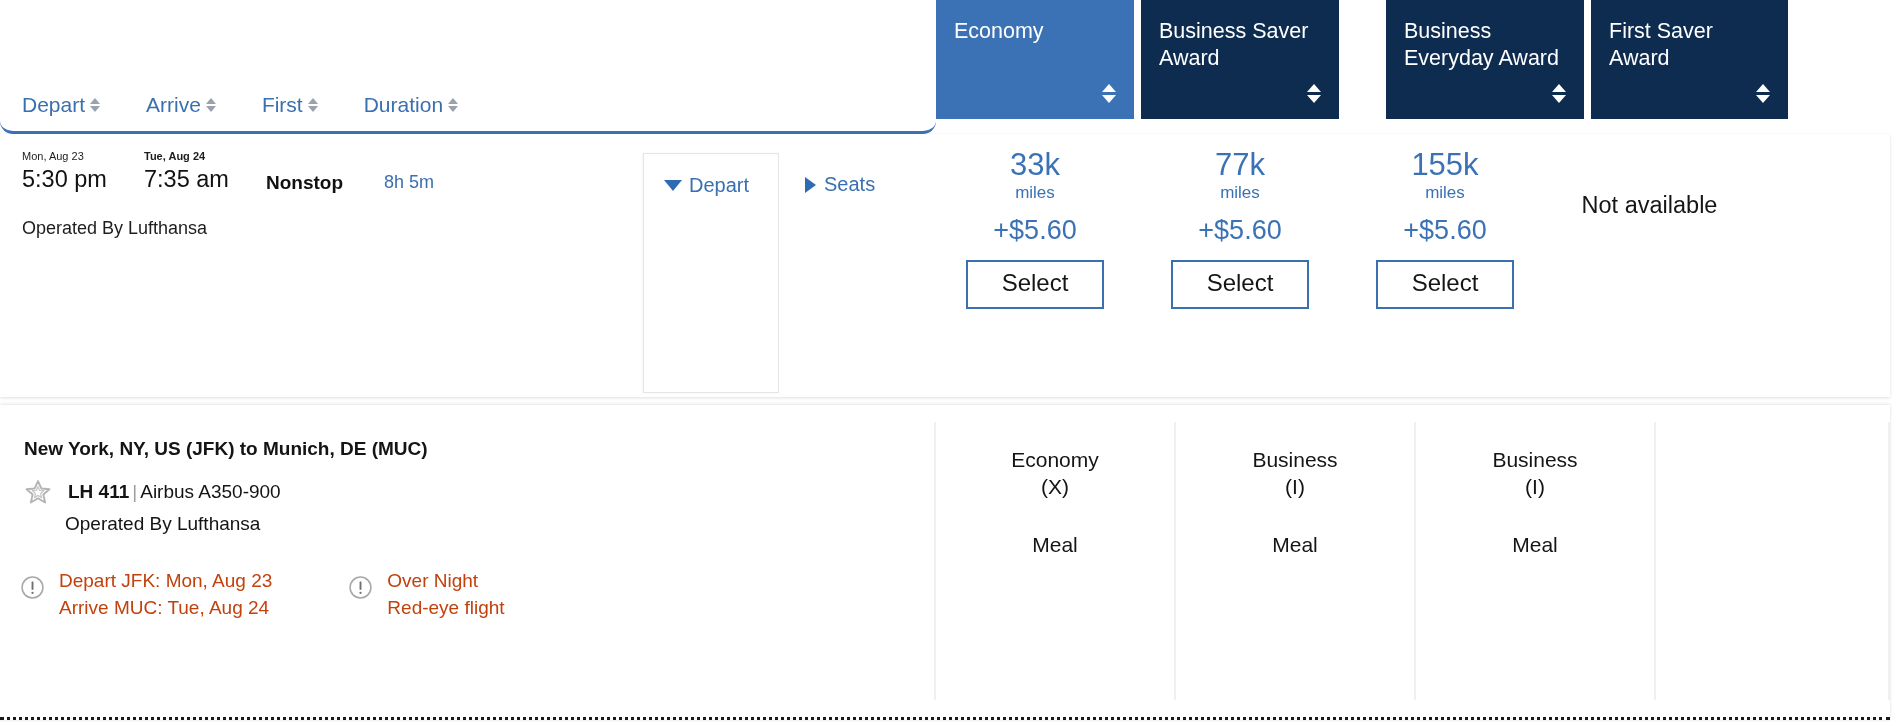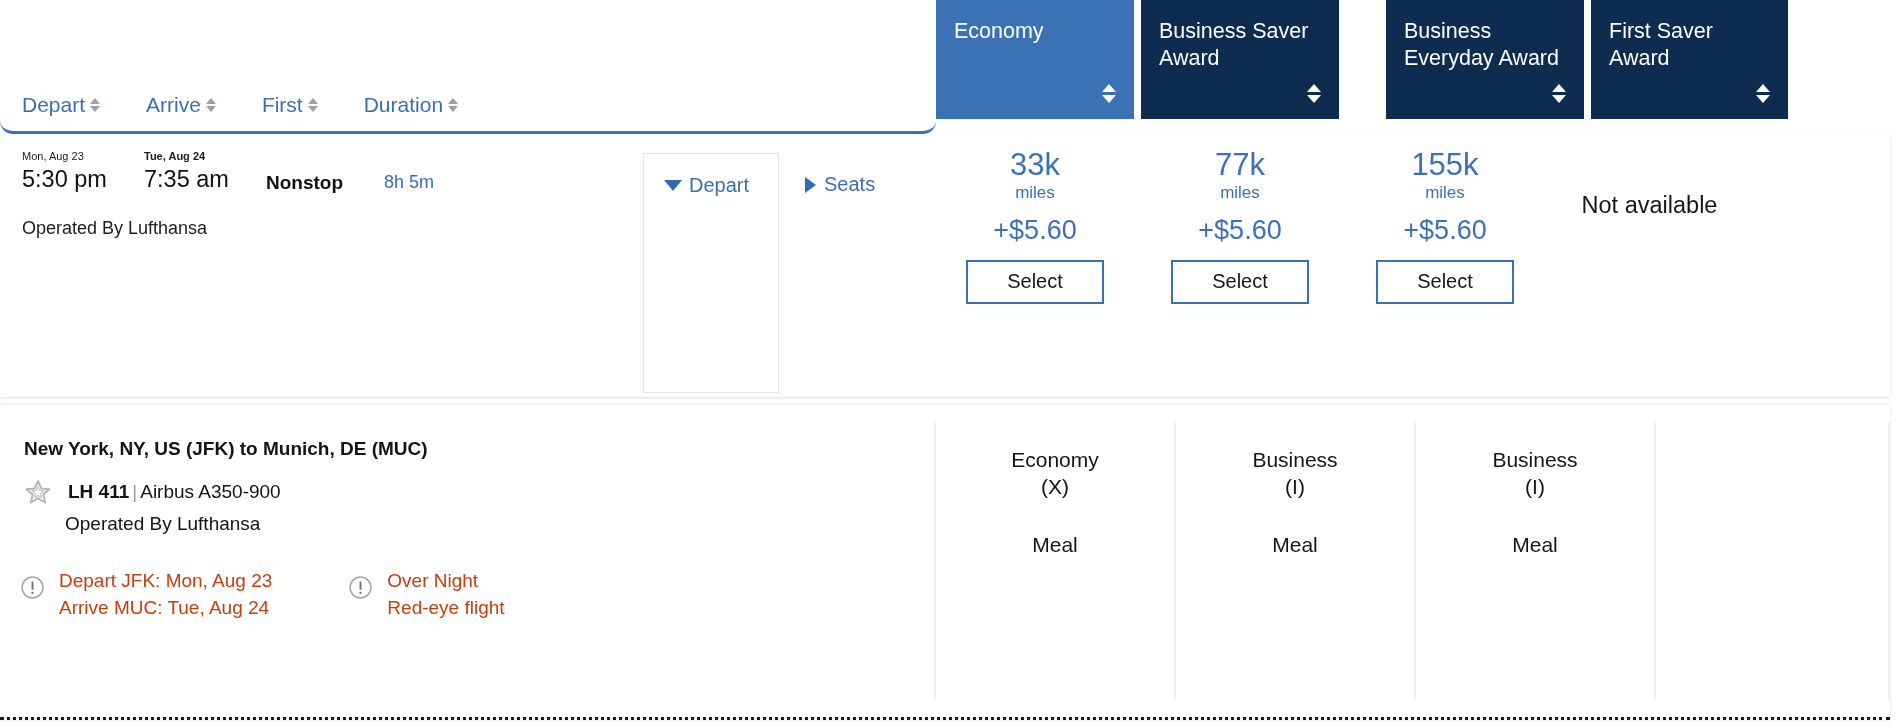--- a/index.html
+++ b/index.html
@@ -267,21 +267,21 @@
   }
   .select-btn {
     display: inline-block;
     margin-top: 14px;
     min-width: 138px;
     padding: 7px 20px 9px 20px;
     border: 2px solid #3a6fb0;
     background: #ffffff;
     color: #161616;
     font-family: "Liberation Sans", sans-serif;
-    font-size: 20px;
+    font-size: 24px;
     line-height: 1.2;
     cursor: pointer;
     box-sizing: border-box;
   }
   .not-available {
     font-size: 23.5px;
     color: #161616;
     padding-top: 44px;
   }
 

